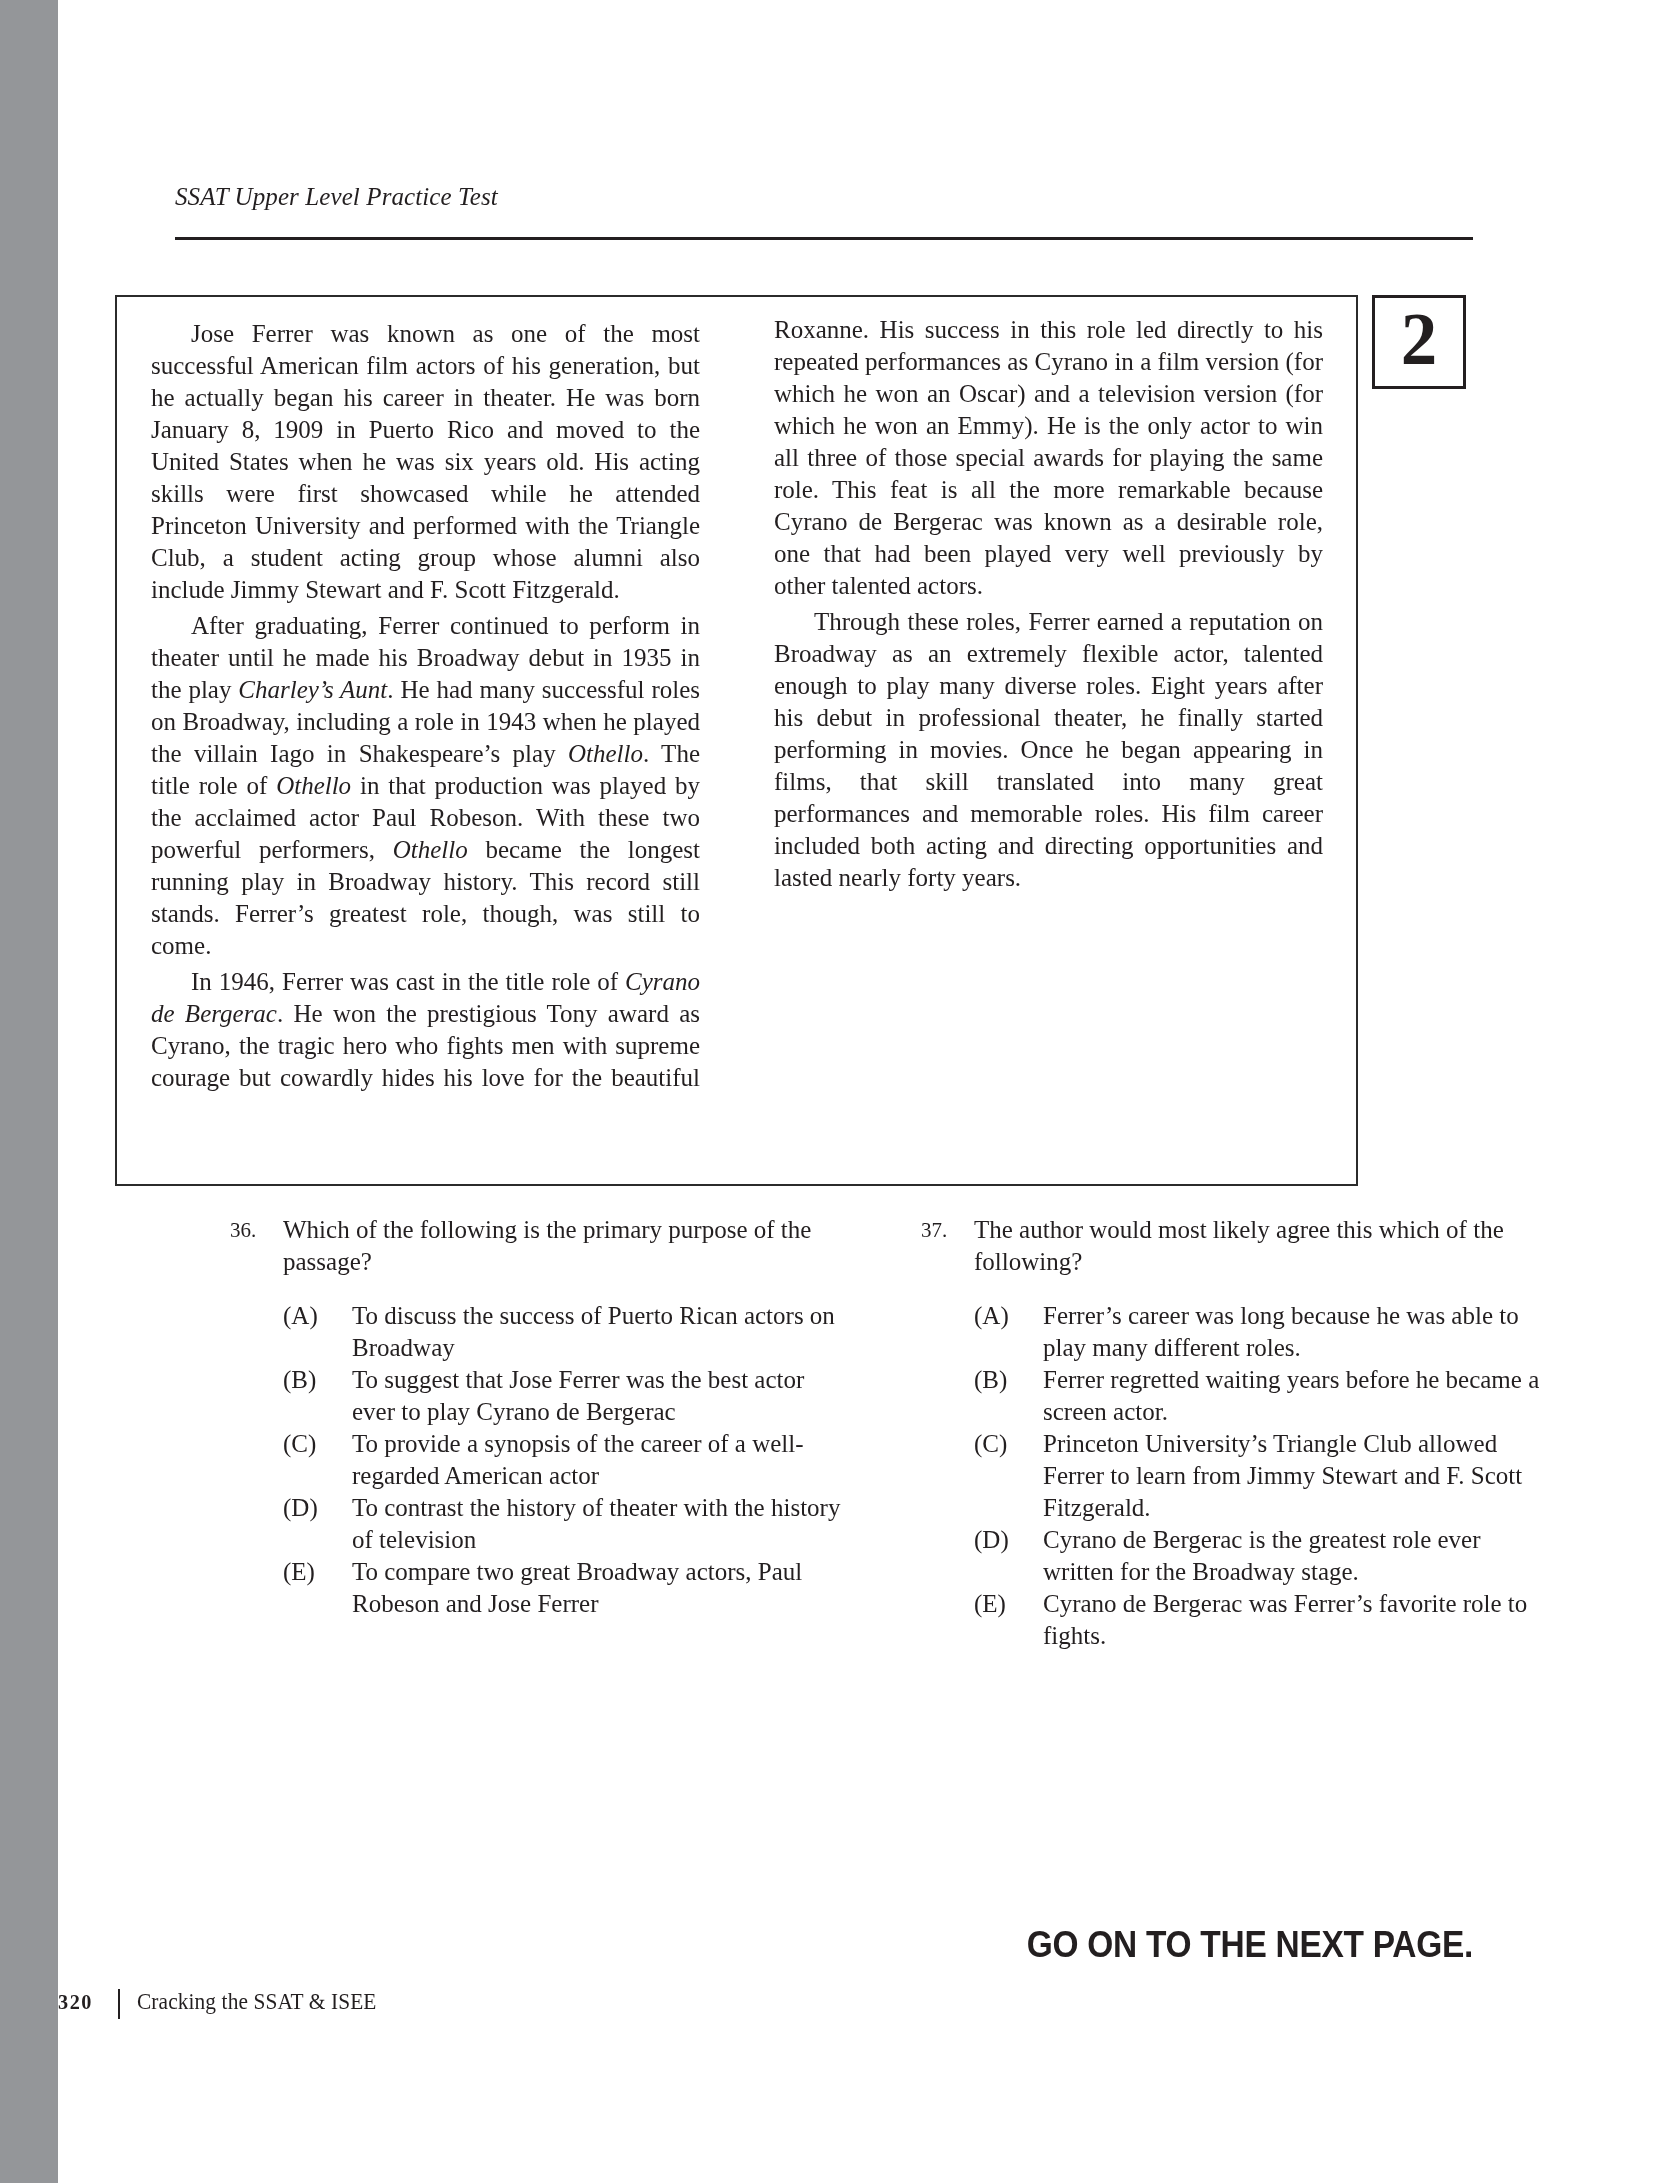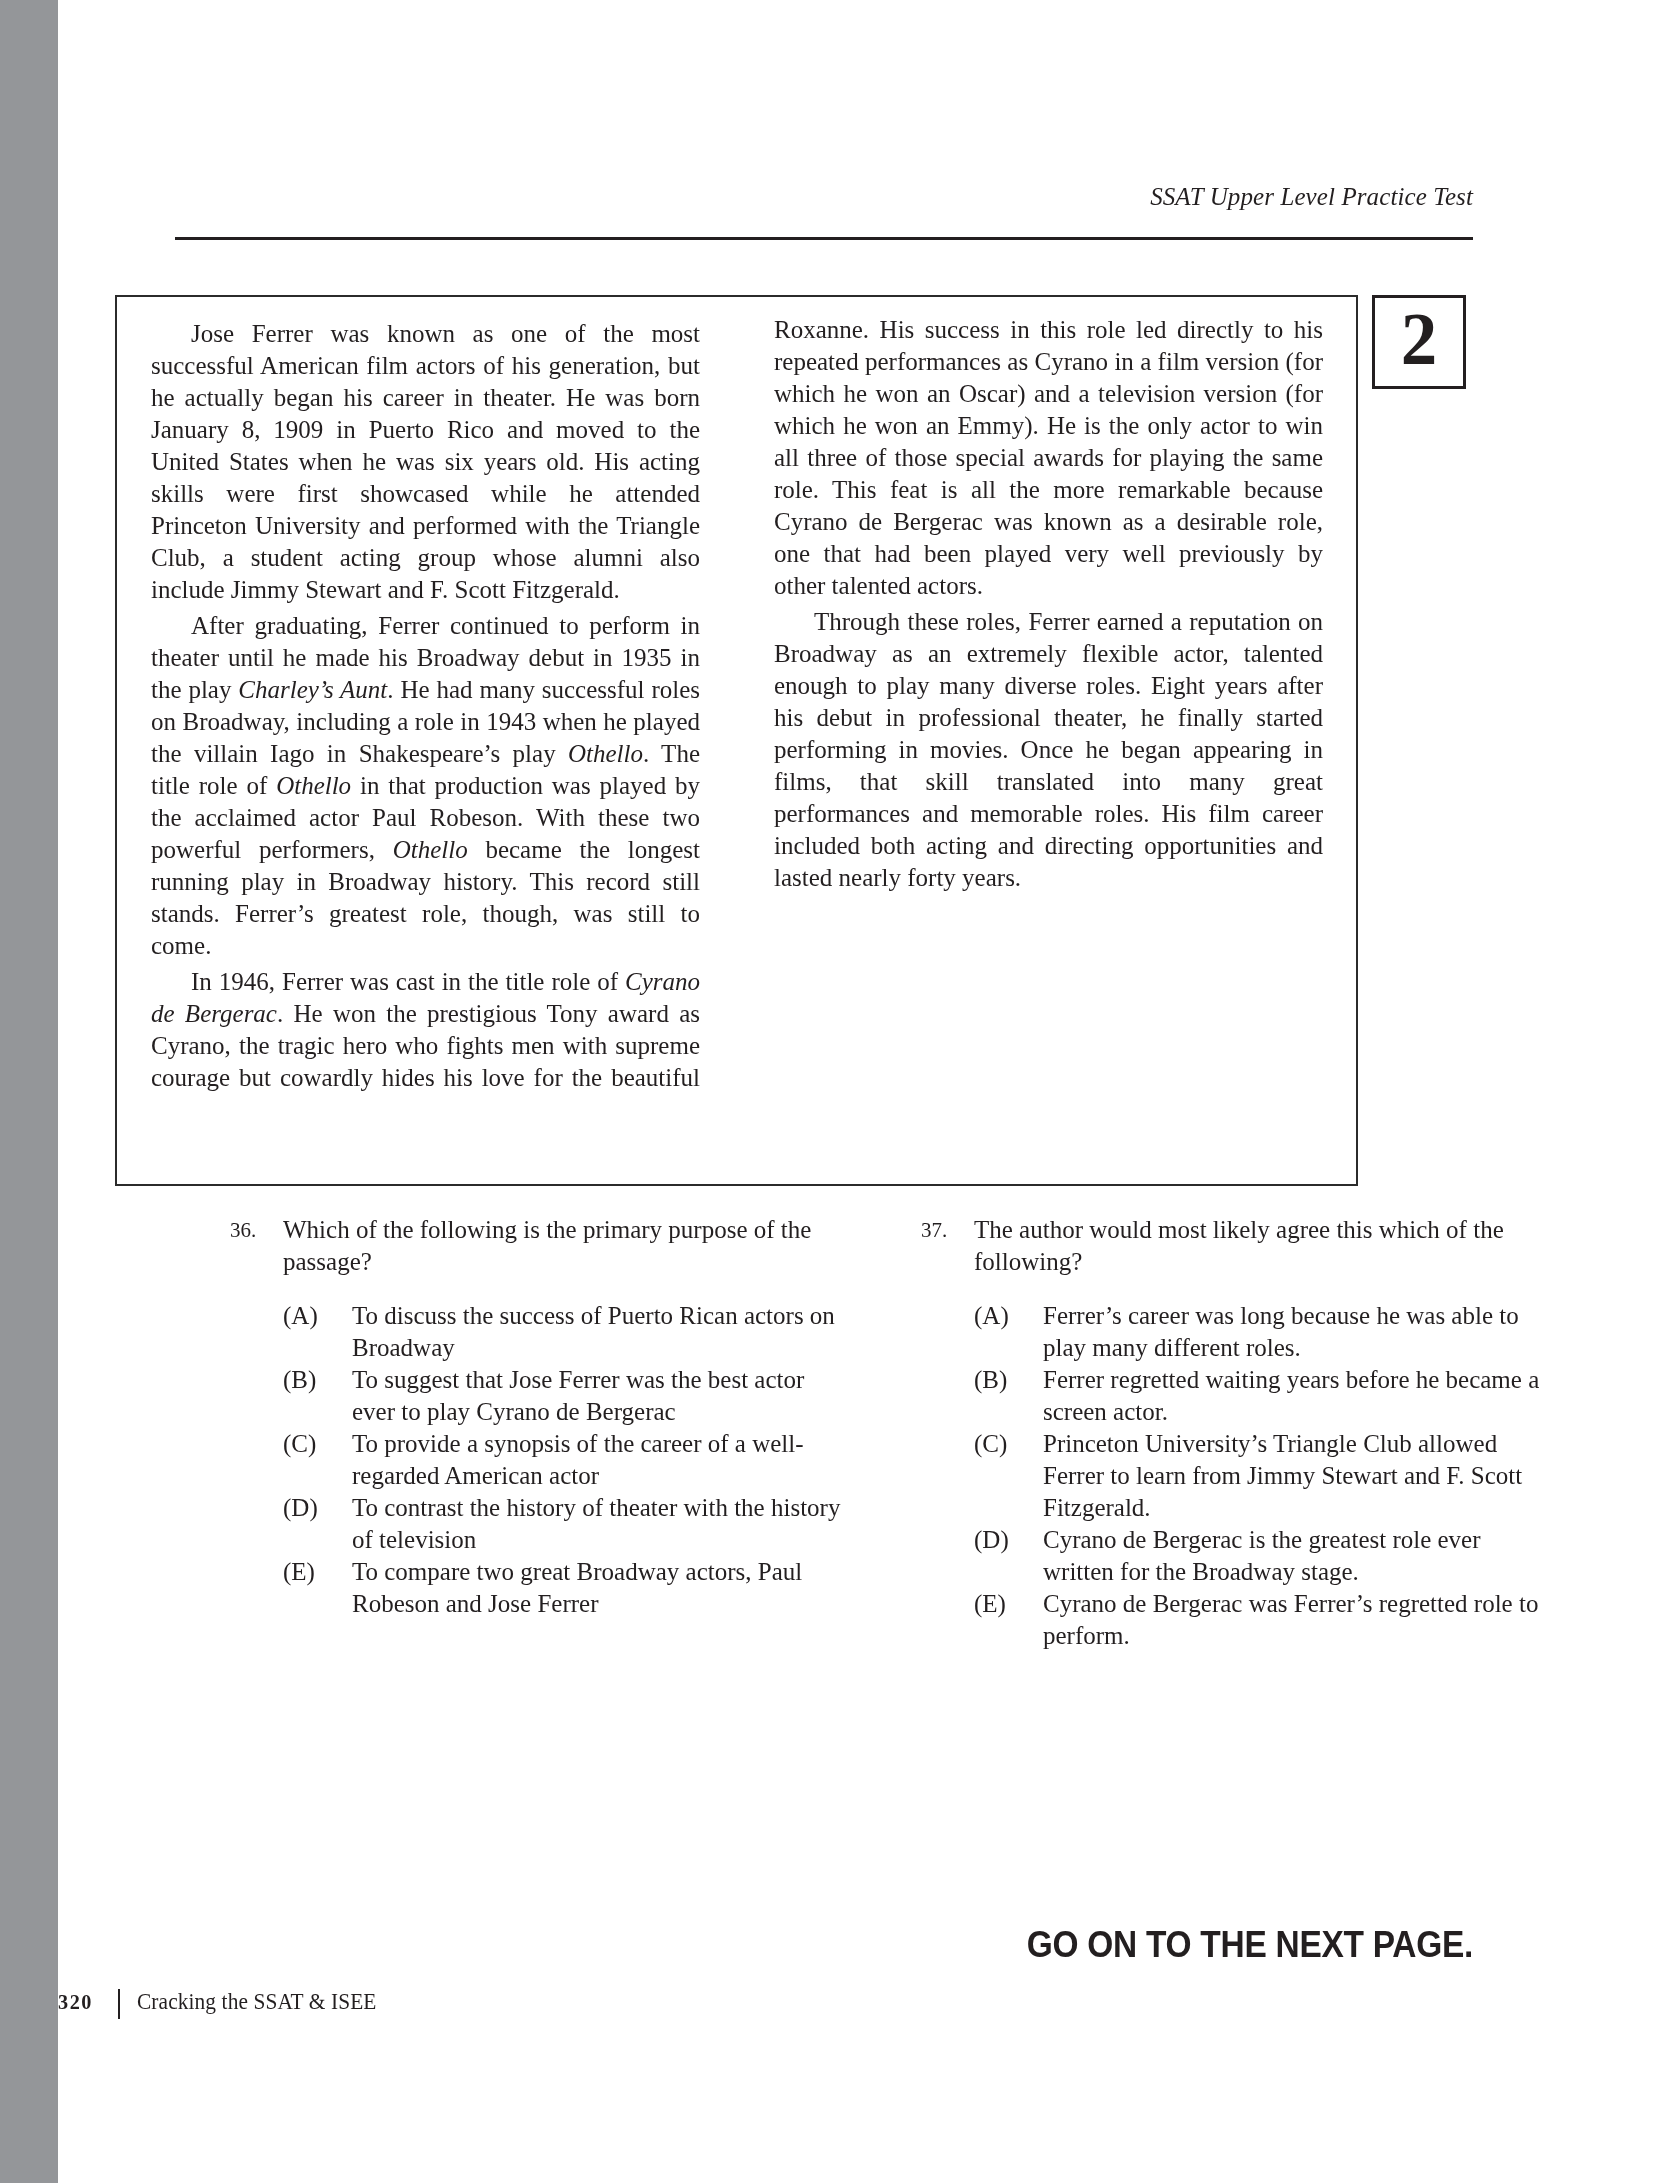--- a/index.html
+++ b/index.html
@@ -29,21 +29,20 @@
     position: absolute;
     left: 58px; top: 0;
     width: 1620px; height: 2183px;
   }
 
   
   .runhead {
     position: absolute;
     left: 117px; top: 183px;
     width: 1298px;
-    text-align: right;
     font-style: italic;
     font-size: 25px;
     letter-spacing: 0.1px;
     color: #231f20;
   }
   .runhead-rule {
     position: absolute;
     left: 117px; top: 237px;
     width: 1298px; height: 3.4px;
     background: #231f20;
@@ -261,21 +260,21 @@
           <div class="choice">
             <span class="choice-letter">(C)</span>
             <span class="choice-text">Princeton University’s Triangle Club allowed Ferrer to learn from Jimmy Stewart and F. Scott Fitzgerald.</span>
           </div>
           <div class="choice">
             <span class="choice-letter">(D)</span>
             <span class="choice-text">Cyrano de Bergerac is the greatest role ever written for the Broadway stage.</span>
           </div>
           <div class="choice">
             <span class="choice-letter">(E)</span>
-            <span class="choice-text">Cyrano de Bergerac was Ferrer’s regretted role to perform.</span>
+            <span class="choice-text">Cyrano de Bergerac was Ferrer’s favorite role to fights.</span>
           </div>
         </div>
       </div>
   </div>
 
   <div class="goon">GO ON TO THE NEXT PAGE.</div>
 
   <div class="footer">
     <span class="folio">320</span>
     <span class="fdiv"></span>

